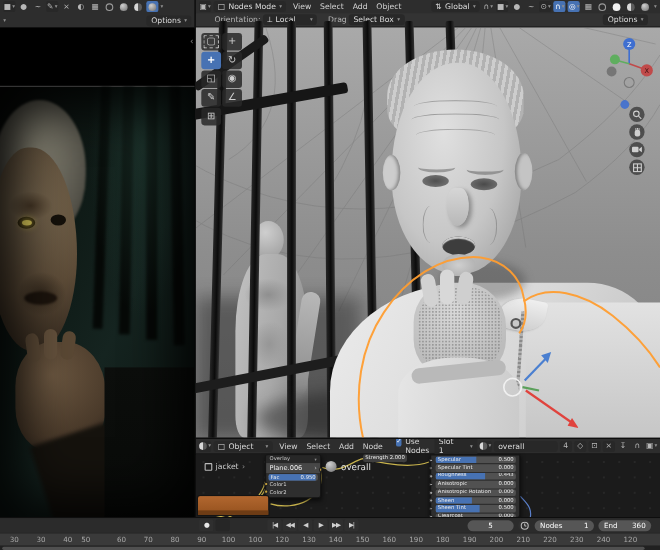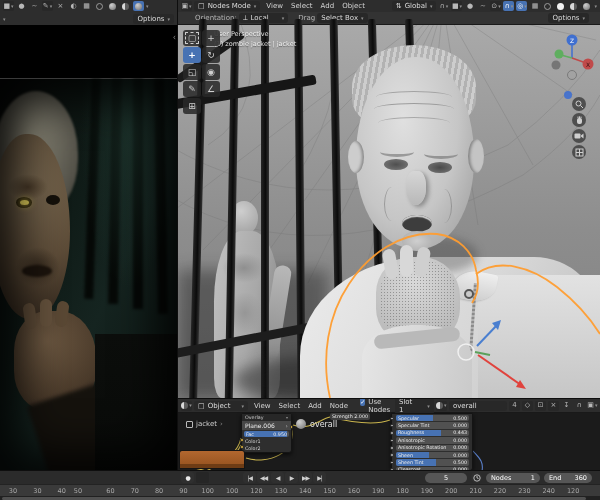--- a/index.html
+++ b/index.html
@@ -287,24 +287,20 @@
         <circle cx="410" cy="39" r="5.5" fill="#c04a4a"></circle>
         <circle cx="381" cy="29" r="4.5" fill="#5fae5f"></circle>
         <circle cx="378" cy="40" r="4.5" fill="#6a6a6a" opacity=".8"></circle>
         <circle cx="394" cy="50" r="4.5" fill="none" stroke="#7a7a7a"></circle>
         <circle cx="390" cy="70" r="4" fill="#3f6fd0" opacity=".9"></circle>
         <text x="394" y="17.5" font-size="6" fill="#fff" text-anchor="middle">Z</text>
         <text x="410" y="41.5" font-size="6" fill="#3a0f0f" text-anchor="middle">X</text>
       </g>
     </svg>
 
-    <div id="vp-overlay-text">
-      <div>User Perspective</div>
-      <div>(1) zombie jacket | jacket</div>
-    </div>
 
     <div id="vp-toolbar">
       <div class="tool" style="outline:1px dashed #cfcfcf;outline-offset:-3px">▢</div>
       <div class="tool">+</div>
       <div class="tool active" style="font-weight:bold">+</div>
       <div class="tool">↻</div>
       <div class="tool">◱</div>
       <div class="tool">◉</div>
       <div class="tool">✎</div>
       <div class="tool">∠</div>

